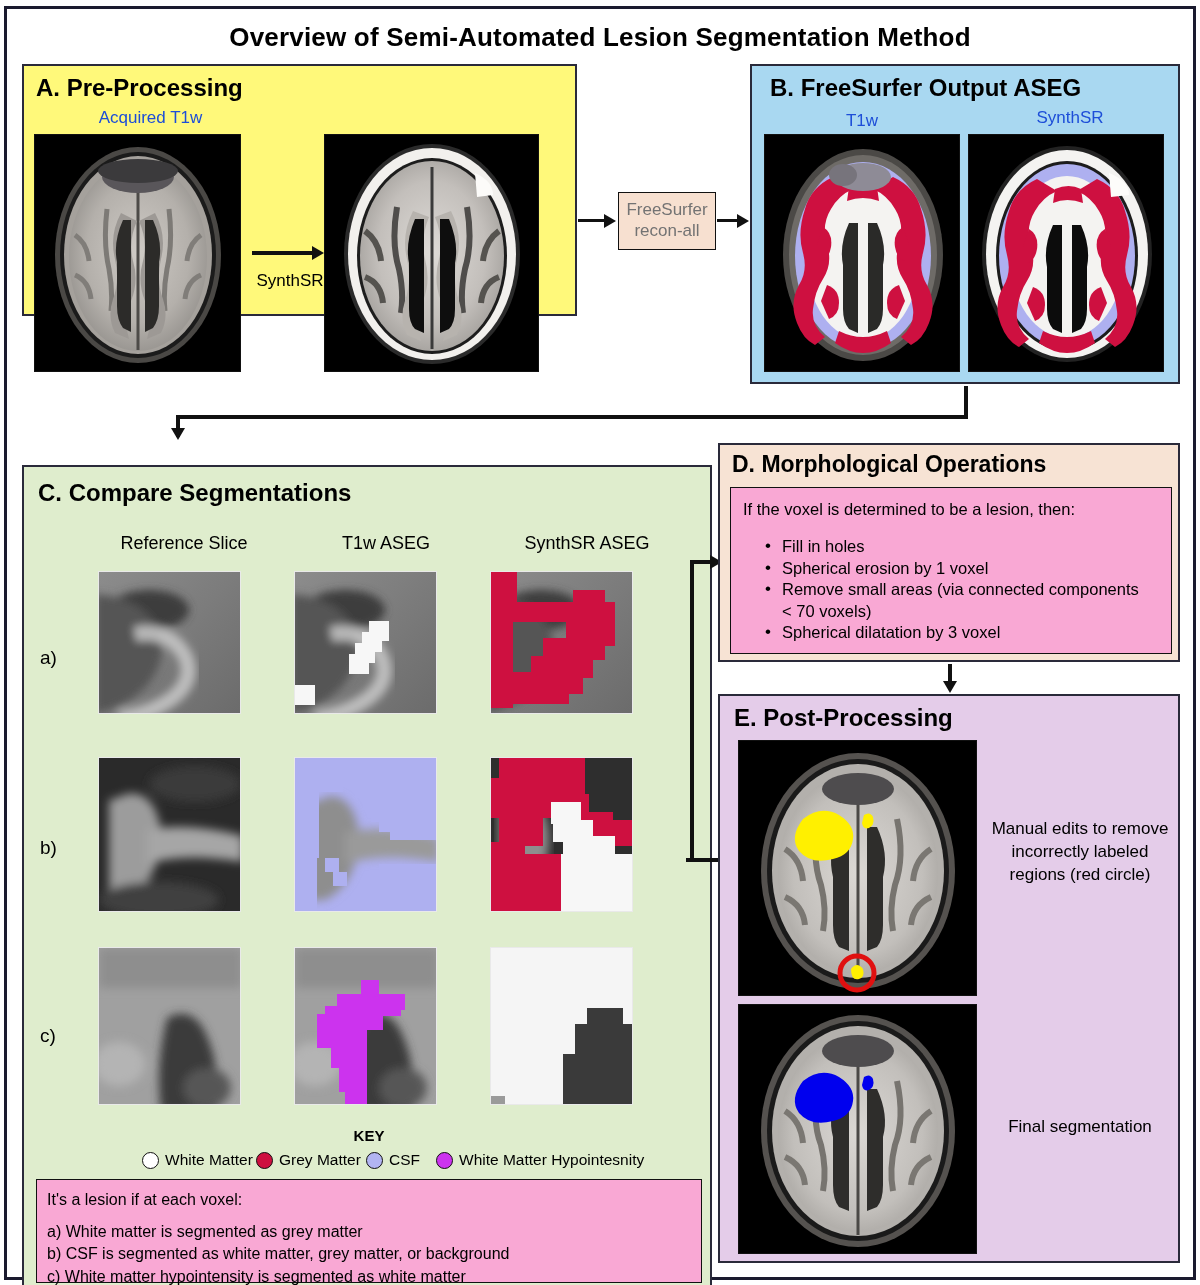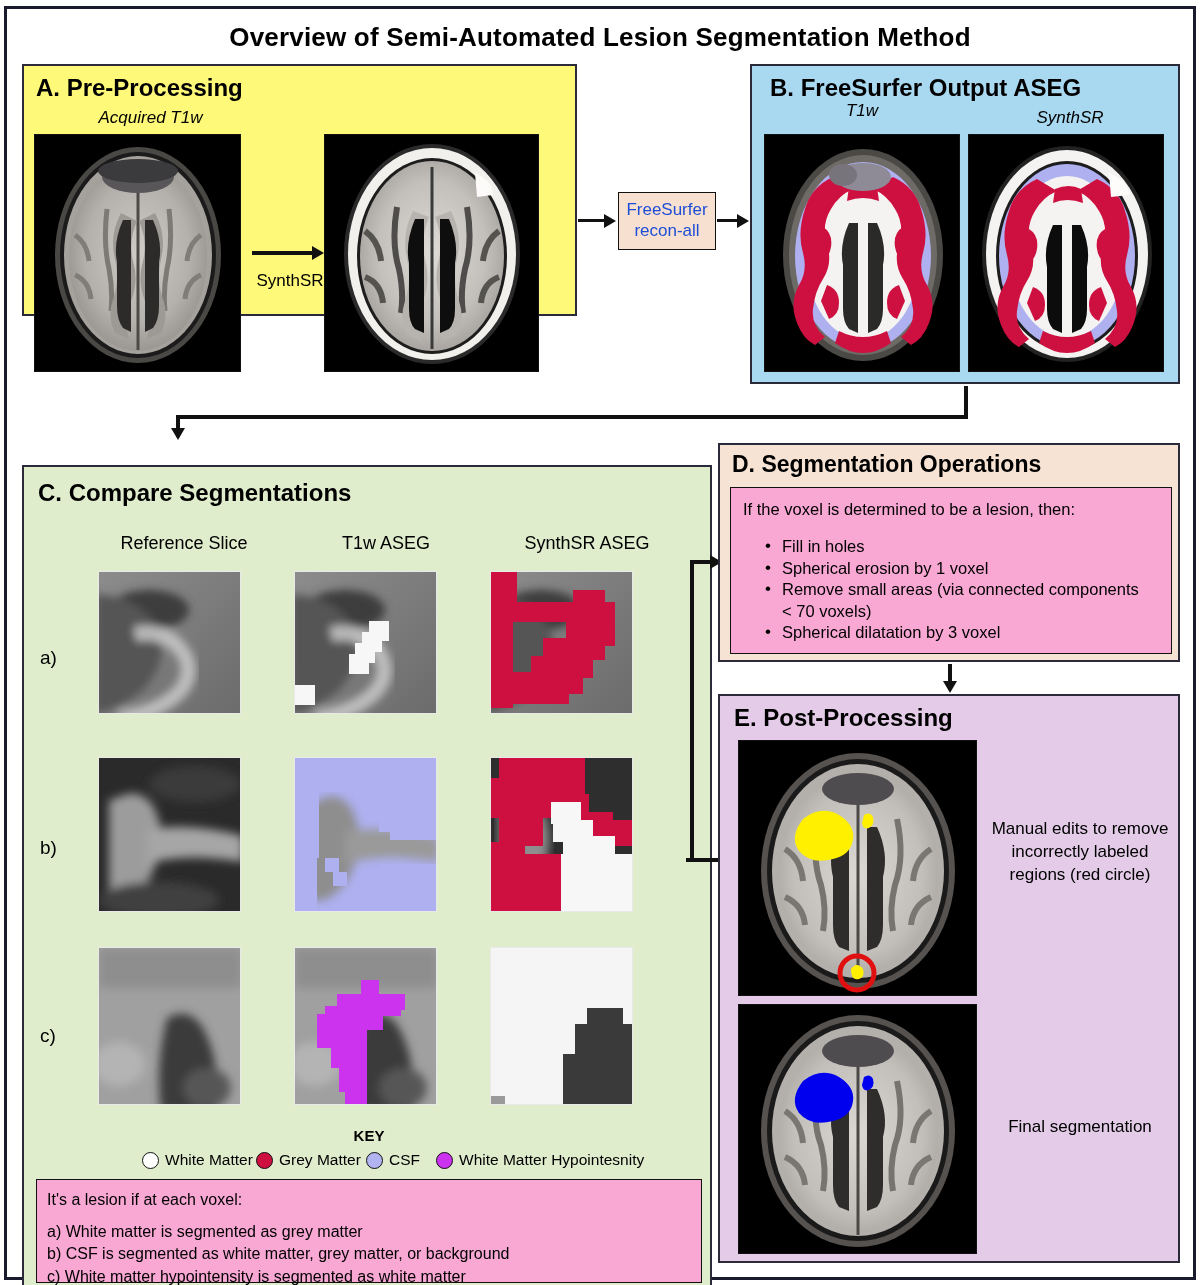--- a/index.html
+++ b/index.html
@@ -10,42 +10,42 @@
 
   .fig-title{position:absolute;left:0;top:22px;width:1200px;text-align:center;
     font-size:26px;font-weight:bold;color:#000;letter-spacing:.2px;}
 
   .panel{position:absolute;box-sizing:border-box;border:2px solid #2a2a3a;}
   .panel-title{font-weight:bold;color:#000;}
 
   
   #panelA{left:22px;top:64px;width:555px;height:252px;background:#FFF97A;}
   #panelA .panel-title{position:absolute;left:12px;top:8px;font-size:24px;}
-  .imgcap{position:absolute;font-size:17px;color:#000000;text-align:center;font-style:italic;}
+  .imgcap{position:absolute;font-size:17px;color:#1d4ed8;text-align:center;}
 
   
   #panelB{left:750px;top:64px;width:430px;height:320px;background:#A9D8F1;}
   #panelB .panel-title{position:absolute;left:18px;top:8px;font-size:24px;}
 
   
   #panelC{left:22px;top:437px;width:690px;height:826px;background:#DFEDCD;margin-top:28px;}
   #panelC .panel-title{position:absolute;left:14px;top:12px;font-size:24px;}
 
   
   #panelD{left:718px;top:443px;width:462px;height:219px;background:#F7E3D4;}
   #panelD .panel-title{position:absolute;left:12px;top:6px;font-size:23px;}
 
   
   #panelE{left:718px;top:694px;width:462px;height:569px;background:#E4CCE9;}
   #panelE .panel-title{position:absolute;left:14px;top:8px;font-size:24px;}
 
   .whitebox{position:absolute;background:#f9a8d4;border:1.5px solid #111;box-sizing:border-box;}
 
   .procbox{position:absolute;background:#F7E0D0;border:1.5px solid #111;box-sizing:border-box;
-     display:flex;align-items:center;justify-content:center;text-align:center;font-size:17px;line-height:1.22;color:#1d4ed8;}
+     display:flex;align-items:center;justify-content:center;text-align:center;font-size:17px;line-height:1.22;color:#737373;}
 
   .mri{position:absolute;background:#000;overflow:hidden;border:1px solid #111;box-sizing:border-box;}
   .mri svg, .tile svg{display:block;}
 
   .tile{position:absolute;overflow:hidden;background:#777;border:1px solid #e9e9e9;box-sizing:border-box;}
 
   .rowlab{position:absolute;font-size:19px;color:#000;}
   .collab{position:absolute;font-size:18px;color:#000;text-align:center;}
 
   .keytitle{position:absolute;font-size:15px;font-weight:bold;text-align:center;}
@@ -153,21 +153,21 @@
 
   <div class="ln" style="left:578px;top:219px;width:27px;height:3px;"></div>
   <div class="arrowhead ah-right" style="left:604px;top:214px;"></div>
 
   <div class="ln" style="left:717px;top:219px;width:22px;height:3px;"></div>
   <div class="arrowhead ah-right" style="left:737px;top:214px;"></div>
 
   <div class="panel" id="panelB">
     <div class="panel-title">B.  FreeSurfer Output ASEG</div>
 
-    <div class="imgcap" style="left:10px;top:35px;width:200px;">T1w</div>
+    <div class="imgcap" style="left:10px;top:45px;width:200px;">T1w</div>
     <div class="imgcap" style="left:218px;top:42px;width:200px;">SynthSR</div>
 
     <div class="mri" style="left:12px;top:68px;width:196px;height:238px;">
       <svg width="196" height="238" viewBox="0 0 196 238">
         <rect width="196" height="238" fill="#000"></rect>
         <ellipse cx="98" cy="120" rx="80" ry="106" fill="#4b4946"></ellipse>
         <ellipse cx="98" cy="120" rx="74" ry="100" fill="#6e6b67"></ellipse>
         <ellipse cx="98" cy="121" rx="68" ry="94" fill="#AEB0F0"></ellipse>
         <ellipse cx="98" cy="122" rx="57" ry="83" fill="#f4f3f1"></ellipse>
         <g fill="#CE1040">
@@ -434,21 +434,21 @@
       </div>
     </div>
   </div>
 
   <div class="ln" style="left:686px;top:858px;width:38px;height:4px;"></div>
   <div class="ln" style="left:690px;top:560px;width:4px;height:302px;"></div>
   <div class="ln" style="left:690px;top:560px;width:24px;height:4px;"></div>
   <div class="arrowhead ah-right" style="left:710px;top:555px;"></div>
 
   <div class="panel" id="panelD">
-    <div class="panel-title">D.  Segmentation Operations</div>
+    <div class="panel-title">D.  Morphological Operations</div>
 
     <div class="whitebox" style="left:10px;top:42px;width:442px;height:167px;">
       <div class="dlist" style="left:12px;top:11px;width:415px;">
         <p class="lead">If the voxel is determined to be a lesion, then:</p>
         <ul>
           <li>Fill in holes</li>
           <li>Spherical erosion by 1 voxel</li>
           <li>Remove small areas (via connected components &lt; 70 voxels)</li>
           <li>Spherical dilatation by 3 voxel</li>
         </ul>

